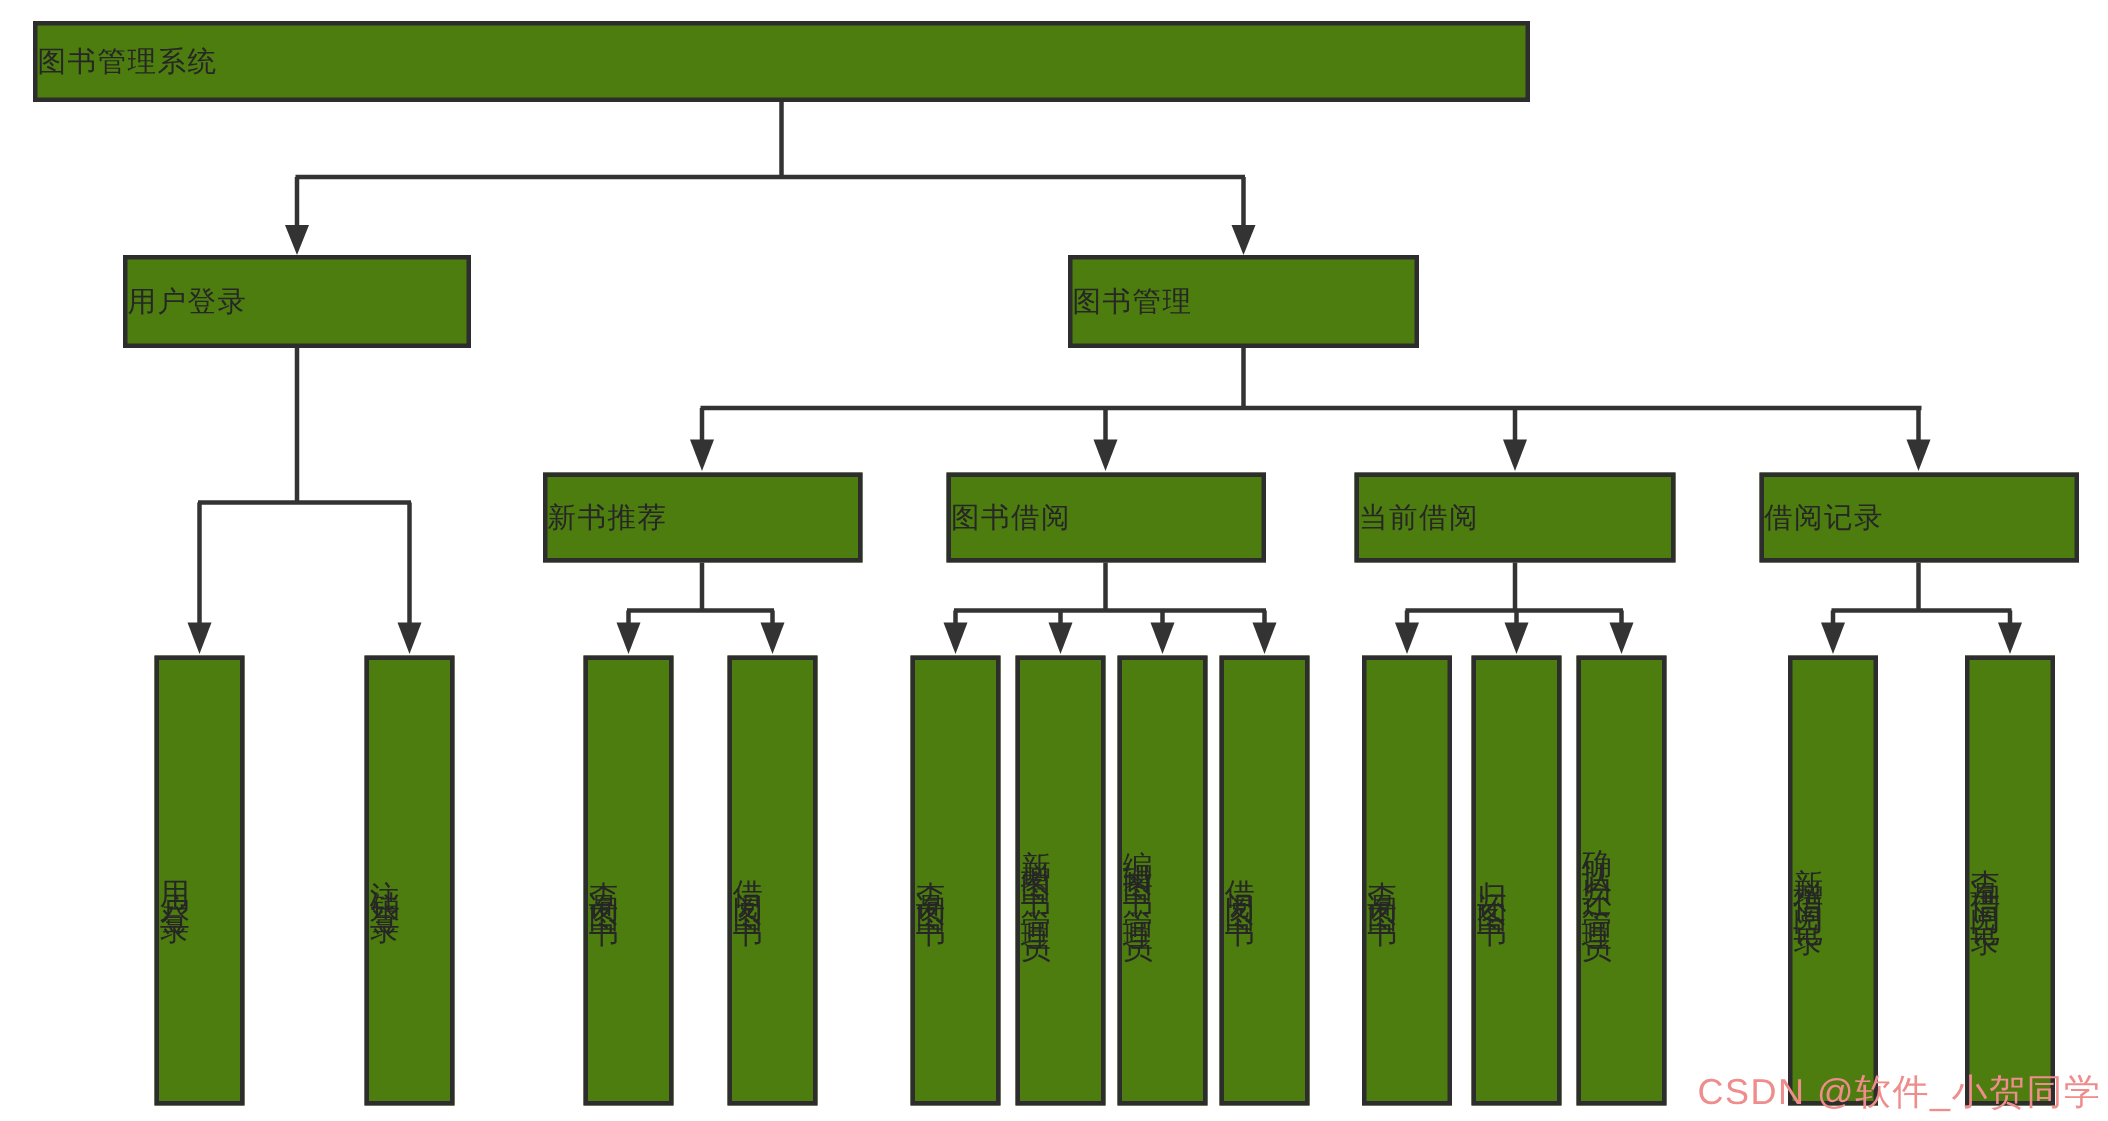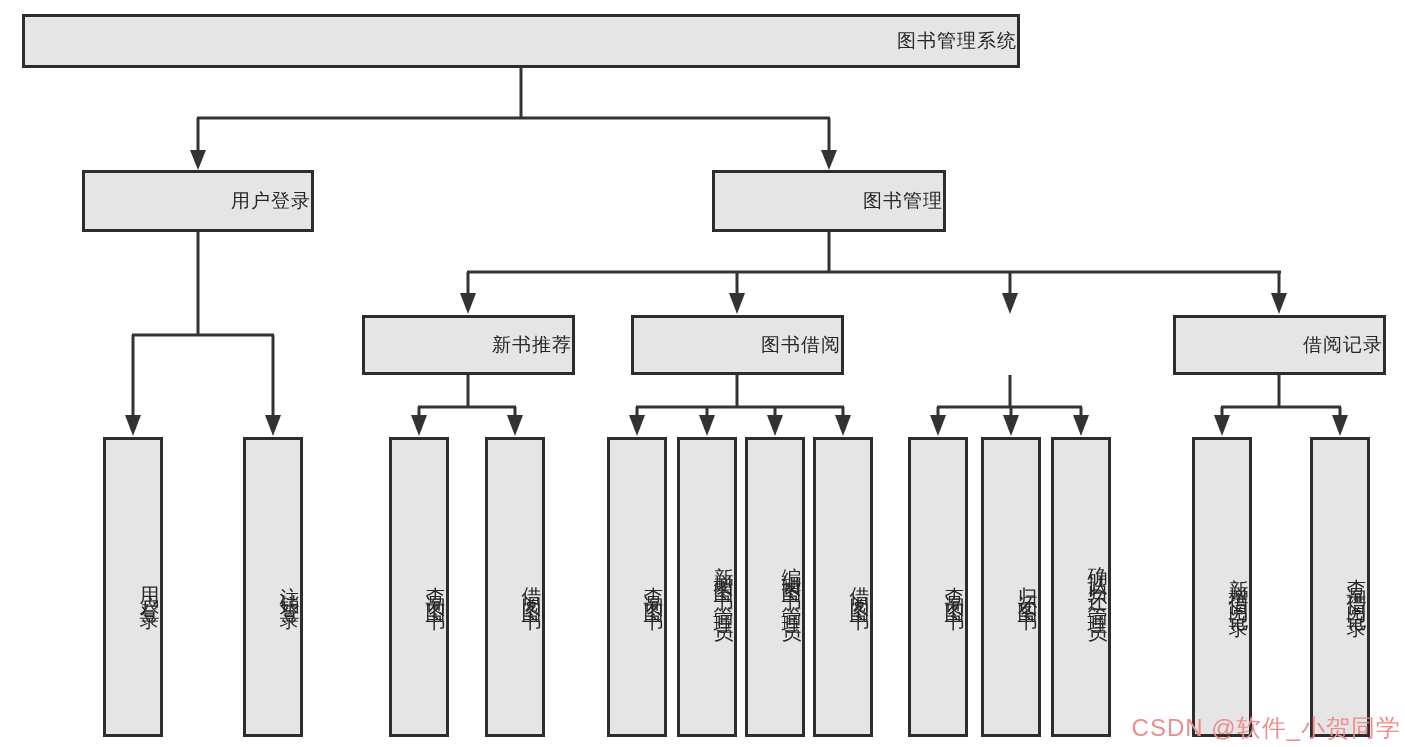--- a/index.html
+++ b/index.html
@@ -15,23 +15,23 @@
     background:var(--background);
     font-family:"Liberation Sans","DejaVu Sans",sans-serif;
     color:var(--text);
   }
   .stage{position:absolute;left:0;top:0;width:1405px;height:747px;}
   svg.connectors{position:absolute;left:0;top:0;width:1405px;height:747px;}
   svg.connectors line{stroke:var(--line);stroke-width:3;}
   svg.connectors polygon{fill:var(--line);}
   .box{
     position:absolute;
-    background:#e5e5e5;
+    background:#4d7c0f;
     border:3px solid var(--box-border);
-    display:flex;align-items:center;justify-content:flex-end;
+    display:flex;align-items:center;justify-content:flex-start;
     box-sizing:border-box;
     z-index:2;
   }
   .box span{
     font-size:19px;
     letter-spacing:1px;
     white-space:nowrap;
   }
   .leaf span{
     writing-mode:vertical-rl;
@@ -150,20 +150,23 @@
   <div class="box n-book-mgmt">
     <span>图书管理</span>
   </div>
 
   <div class="box n-borrow">
     <span>图书借阅</span>
   </div>
   <div class="box n-newbook">
     <span>新书推荐</span>
   </div>
+  <div class="box n-current">
+    <span>当前借阅</span>
+  </div>
   <div class="box n-records">
     <span>借阅记录</span>
   </div>
 
   <div class="box leaf lf-1">
     <span>用户登录</span>
   </div>
   <div class="box leaf lf-2">
     <span>注销登录</span>
   </div>

